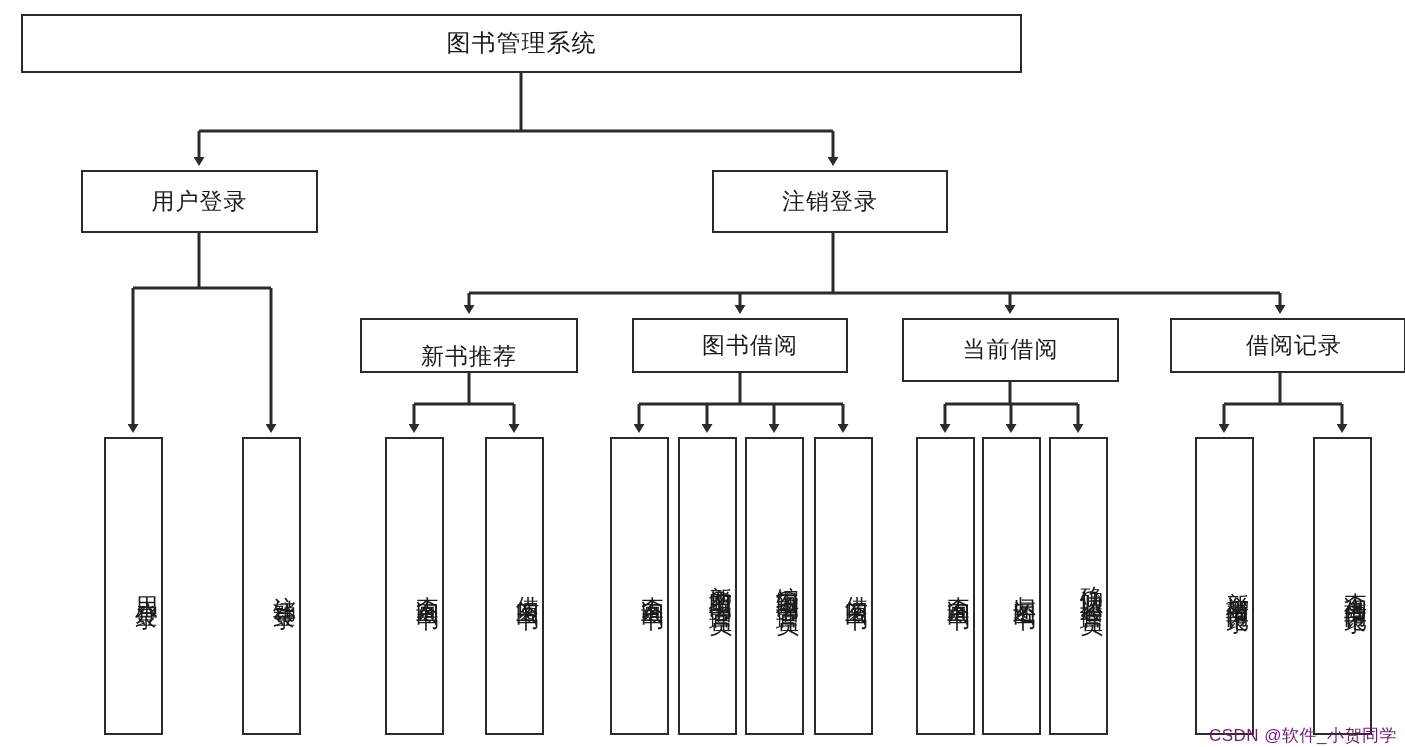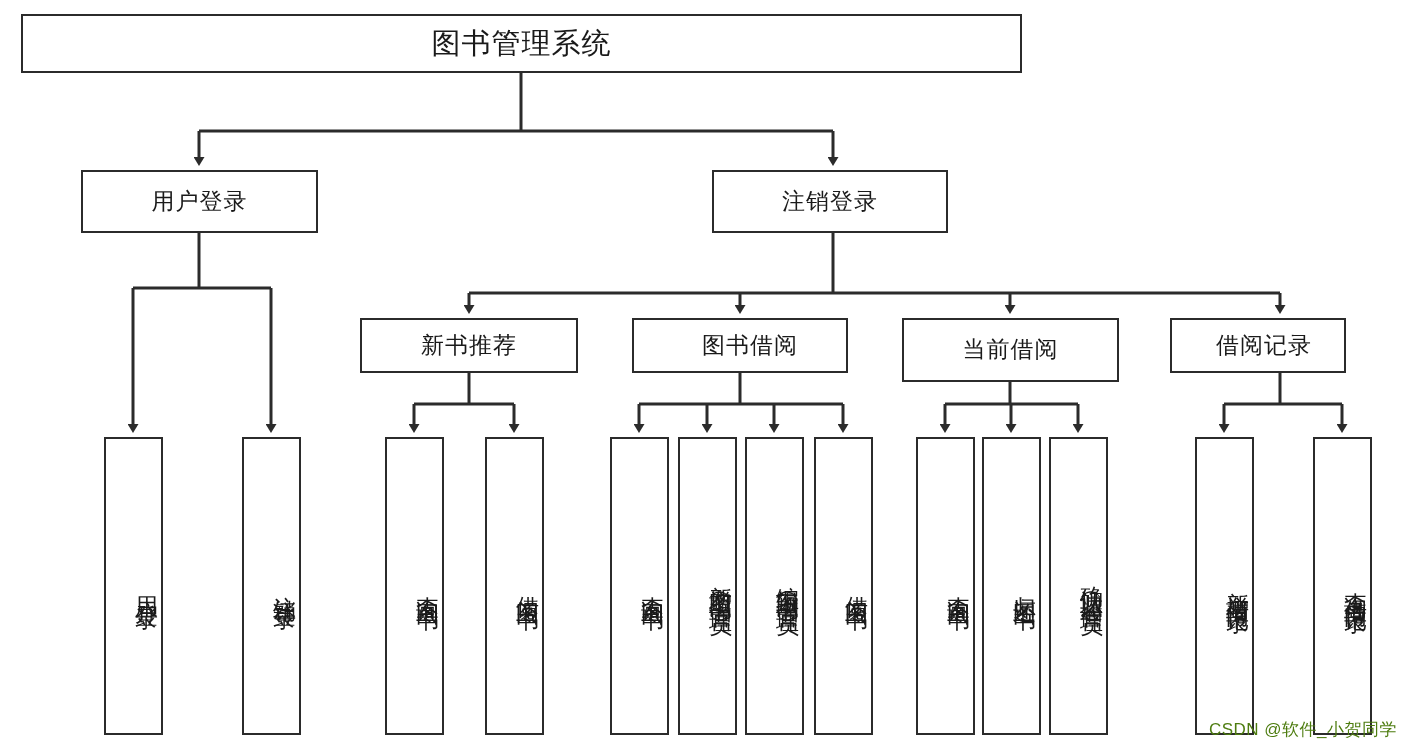--- a/index.html
+++ b/index.html
@@ -36,43 +36,43 @@
     justify-content: center;
     color: #1a1a1a;
     text-align: center;
   }
   .node.horiz {
     font-size: 23px;
     letter-spacing: 1px;
     line-height: 1.2;
   }
   .node.root {
-    font-size: 29px;
+    font-size: 24px;
   }
   .node.vert {
     writing-mode: vertical-rl;
     text-orientation: upright;
     font-size: 23px;
     letter-spacing: 4px;
     line-height: 1.25;
     padding: 6px 0;
     align-items: flex-start;
     justify-content: center;
   }
   .node.vert .label {
     writing-mode: vertical-rl;
     text-orientation: upright;
     display: block;
   }
   .watermark {
     position: absolute;
     right: 8px;
-    bottom: 6px;
+    bottom: 0;
     font-size: 17px;
-    color: #4d7c0f;
+    color: #701a75;
     letter-spacing: 0.5px;
     user-select: none;
     white-space: nowrap;
   }
 </style>
 </head>
 <body>
 
 <div id="canvas">
 
@@ -131,33 +131,33 @@
   </div>
 
   <div class="node horiz" style="left:81px; top:170px; width:237px; height:63px;">
     <span class="label">用户登录</span>
   </div>
 
   <div class="node horiz" style="left:712px; top:170px; width:236px; height:63px;">
     <span class="label">注销登录</span>
   </div>
 
-  <div class="node horiz" style="left:360px; top:318px; width:218px; height:55px;">
+  <div class="node horiz" style="left:360px; top:318px; width:218px; height:55px;align-items:flex-end;">
     <span class="label">新书推荐</span>
   </div>
 
   <div class="node horiz" style="left:632px; top:318px; width:216px; height:55px;padding-left:20px;">
     <span class="label">图书借阅</span>
   </div>
 
   <div class="node horiz" style="left:902px; top:318px; width:217px; height:64px;">
     <span class="label">当前借阅</span>
   </div>
 
-  <div class="node horiz" style="left:1170px; top:318px; width:176px; height:55px;padding-left:12px;">
+  <div class="node horiz" style="left:1170px; top:318px; width:236px; height:55px;padding-left:12px;">
     <span class="label">借阅记录</span>
   </div>
 
   <div class="node vert" style="left:104px; top:437px; width:59px; height:298px;">
     <span class="label">用户登录</span>
   </div>
   <div class="node vert" style="left:242px; top:437px; width:59px; height:298px;">
     <span class="label">注销登录</span>
   </div>
 

